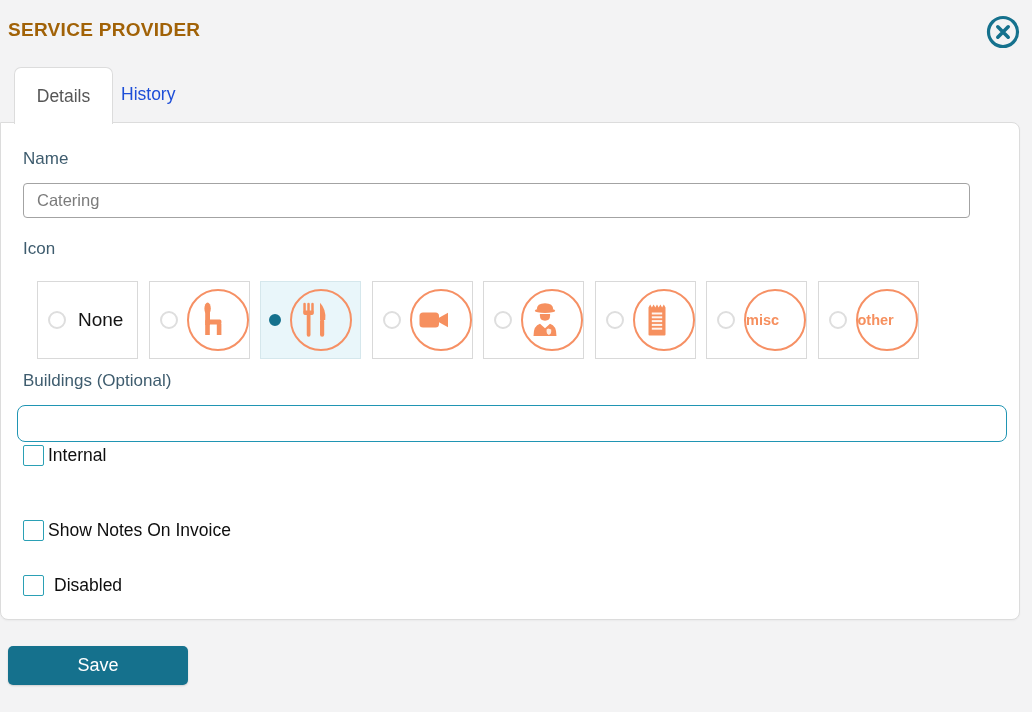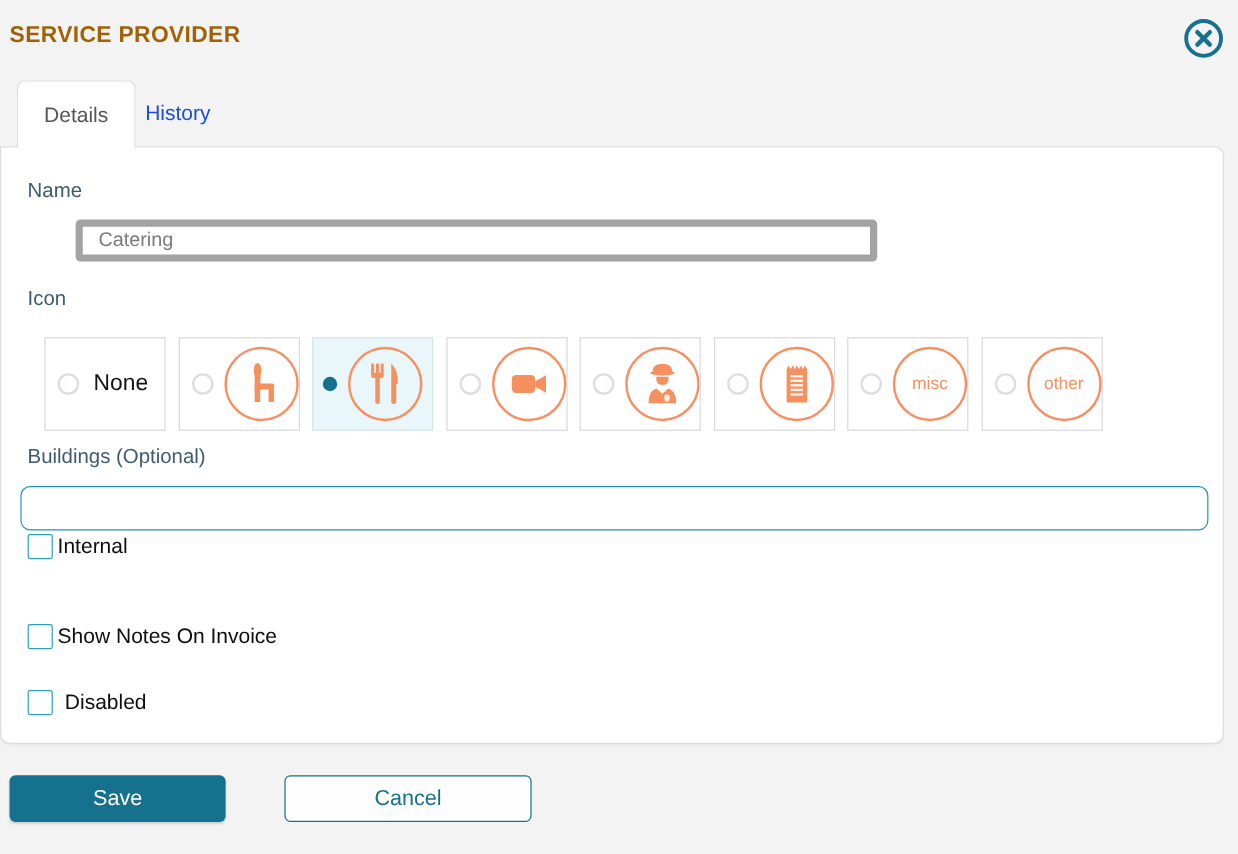--- a/index.html
+++ b/index.html
@@ -20,36 +20,36 @@
 
   
   .panel { position:absolute; left:0px; top:122px; width:1020px; height:498px; background:#fff;
     border:1px solid #dcdcdc; border-radius:0 8px 8px 8px; box-shadow:0 1px 2px rgba(0,0,0,0.04); z-index:1; }
 
   .field-label { position:absolute; left:22px; font-size:17px; color:#3e5c6e; }
   .lbl-name { top:26px;text-align:right; }
   .lbl-icon { top:116px; }
   .lbl-buildings { top:248px; }
 
-  .name-input { position:absolute; left:22px; top:60px; width:668px; height:35px; border:6px solid #a3a3a3;
-    border-radius:4px; background:#fff; font-family:inherit; font-size:16.5px; color:#7b7b7b; padding:0 13px; outline:none;margin-left:40px; }
+  .name-input { position:absolute; left:22px; top:60px; width:947px; height:35px; border:1px solid #a3a3a3;
+    border-radius:4px; background:#fff; font-family:inherit; font-size:16.5px; color:#7b7b7b; padding:0 13px; outline:none; }
 
   .buildings-input { position:absolute; left:16px; top:282px; width:990px; height:37px; border:1.5px solid #2095b3;
     border-radius:8px; background:#fff; font-family:inherit; font-size:16.5px; color:#444; padding:0 13px; outline:none; }
 
   
   .icon-row { position:absolute; left:36px; top:158px; display:flex; gap:10.5px; }
   .icon-option { width:101px; height:78px; background:#fff; border:1px solid #d9d9d9; display:flex;
     align-items:center; cursor:pointer; }
   .icon-option.selected { background:#e9f6fa; border-color:#d5e7ec; }
   .radio { width:18px; height:18px; border:2px solid #dedede; border-radius:50%; background:#fff; margin-left:10px; flex:0 0 auto; }
   .icon-option.selected .radio { width:12px; height:12px; border:6px solid #15718d; margin-left:8px; }
   .none-label { font-size:19px; color:#141414; margin-left:12px; }
   .ocircle { width:62px; height:62px; border:2.5px solid #f69064; border-radius:50%; margin-left:9px;
-    display:flex; align-items:center; justify-content:center; flex:0 0 auto; }
+    display:flex; align-items:center; flex:0 0 auto;font-weight:bold; }
   .ocircle svg { display:block; }
   .ocircle .ctext { font-size:14.5px; color:#f6905f; }
 
   
   .check-row { position:absolute; left:22px; display:flex; align-items:center; cursor:pointer; }
   .cb-internal { top:322px; }
   .cb-notes { top:397px; }
   .cb-disabled { top:452px; }
   .checkbox { width:21px; height:21px; border:1.5px solid #2ba0b5; border-radius:2px; background:#fff; flex:0 0 auto; }
   .check-label { font-size:17.5px; color:#0e0e0e; margin-left:4px; }
@@ -193,15 +193,14 @@
     </div>
 
     <div class="check-row cb-disabled">
       <span class="checkbox"></span>
       <span class="check-label">Disabled</span>
     </div>
 
   </div>
 
   <button class="btn btn-save">Save</button>
-  <button class="btn btn-cancel">Cancel</button>
 
 </div>
 
 </body></html>

